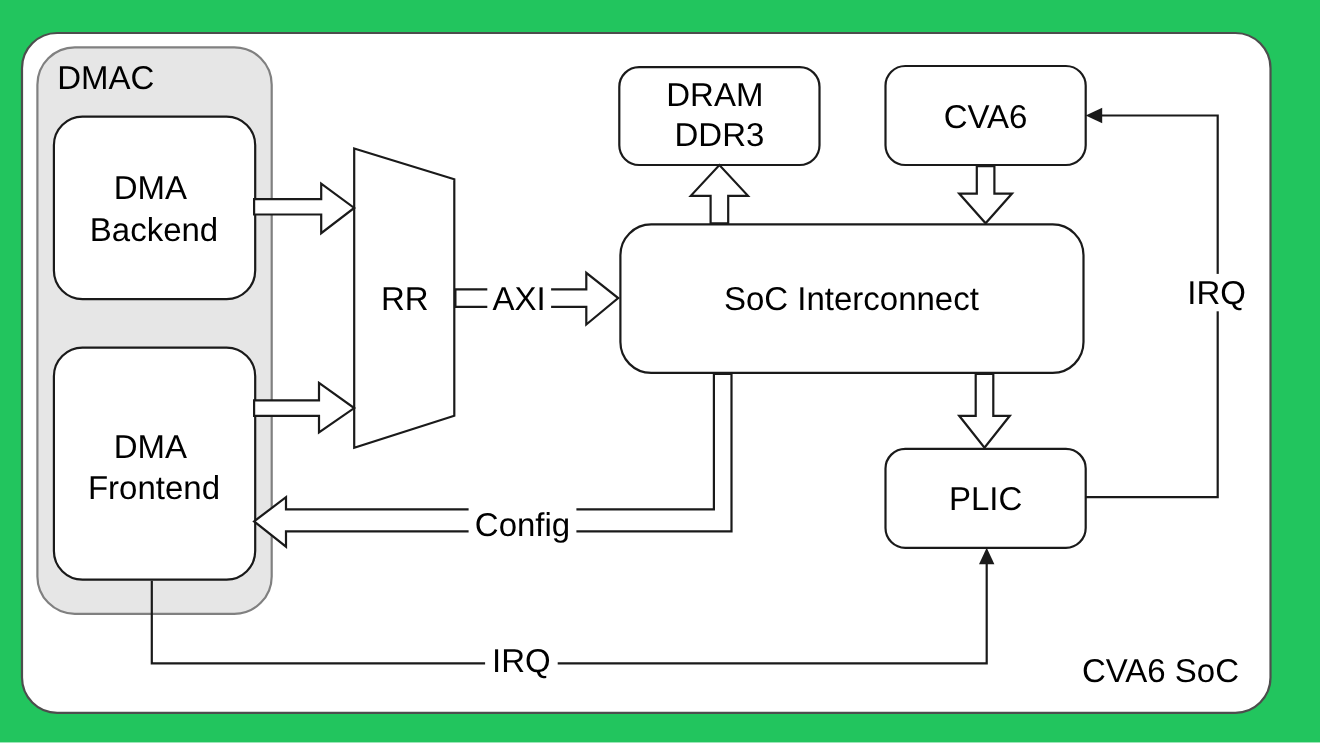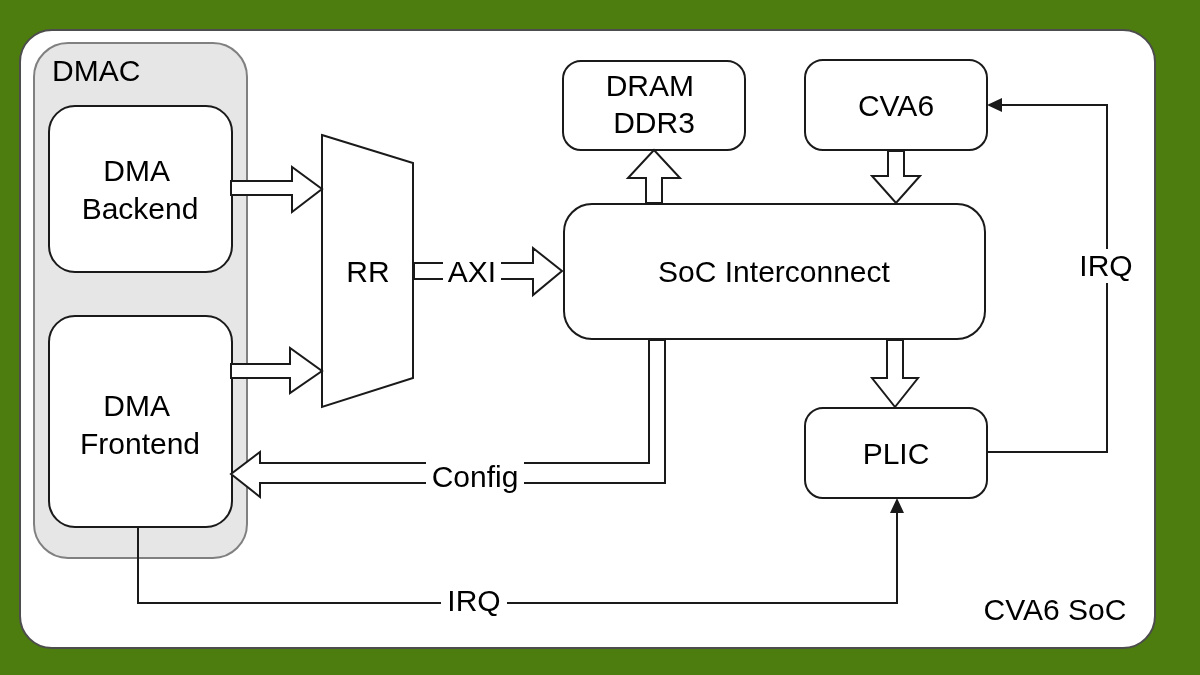--- a/index.html
+++ b/index.html
@@ -7,21 +7,21 @@
     padding: 0;
     background: #ffffff;
     width: 1200px;
     height: 675px;
     overflow: hidden;
   }
   .stage {
     width: 1200px;
     height: 675px;
     position: relative;
-    background: #4d7c0f;
+    background: #22c55e;
     text-decoration: underline;
   }
   svg {
     display: block;
     font-family: "Liberation Sans", "DejaVu Sans", sans-serif;
   }
   .outer-box   { fill: #ffffff; stroke: #4d4d4d; stroke-width: 2; }
   .container   { fill: #e6e6e6; stroke: #808080; stroke-width: 2; }
   .node        { fill: #ffffff; stroke: #1a1a1a; stroke-width: 2; }
   .hollow-arrow{ fill: #ffffff; stroke: #1a1a1a; stroke-width: 2; stroke-linejoin: miter; }

